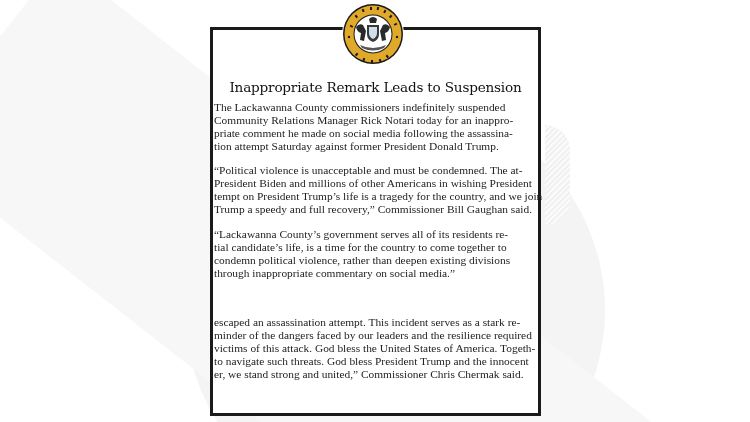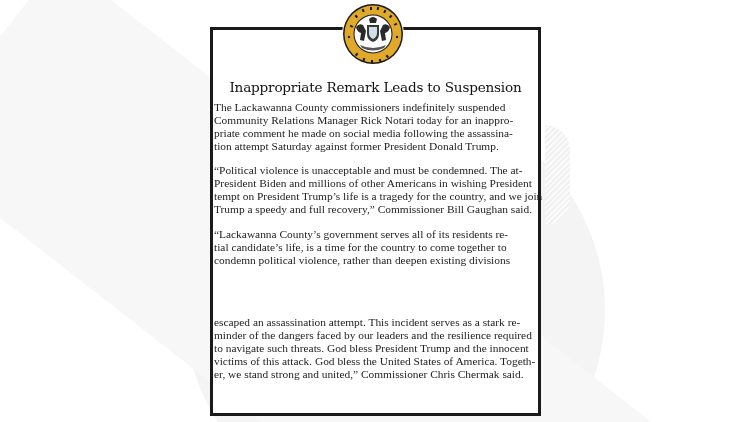--- a/index.html
+++ b/index.html
@@ -105,21 +105,22 @@
   <span class="line">“Political violence is unacceptable and must be condemned. The at-</span>
   <span class="line">President Biden and millions of other Americans in wishing President</span>
   <span class="line">tempt on President Trump’s life is a tragedy for the country, and we join</span>
   <span class="line">Trump a speedy and full recovery,” Commissioner Bill Gaughan said.</span>
 </div>
 
 <div class="para p3">
   <span class="line">“Lackawanna County’s government serves all of its residents re-</span>
   <span class="line">tial candidate’s life, is a time for the country to come together to</span>
   <span class="line">condemn political violence, rather than deepen existing divisions</span>
+  <span class="line">through inappropriate commentary on social media.”</span>
 </div>
 
 <div class="para p4">
   <span class="line">escaped an assassination attempt. This incident serves as a stark re-</span>
   <span class="line">minder of the dangers faced by our leaders and the resilience required</span>
+  <span class="line">victims of this attack. God bless the United States of America. Togeth-</span>
   <span class="line">to navigate such threats. God bless President Trump and the innocent</span>
-  <span class="line">victims of this attack. God bless the United States of America. Togeth-</span>
   <span class="line">er, we stand strong and united,” Commissioner Chris Chermak said.</span>
 </div>
 
 </body></html>

